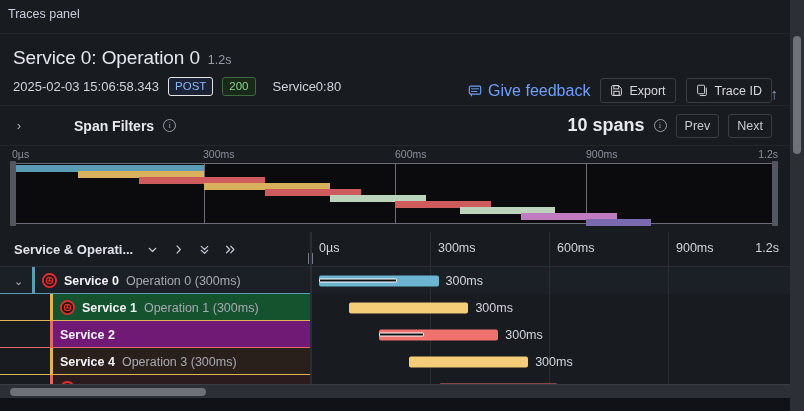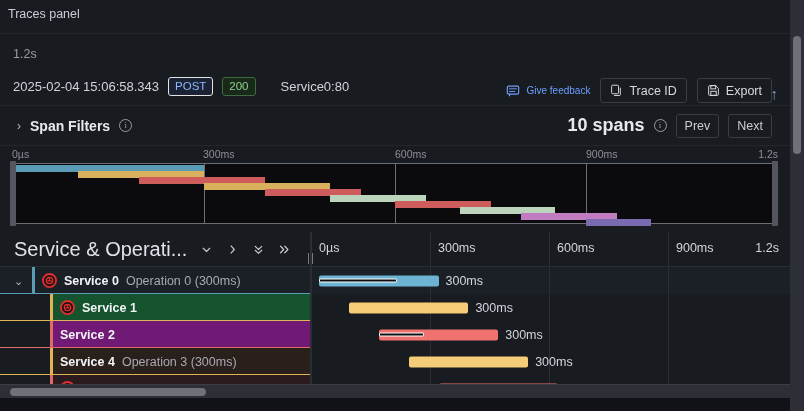--- a/index.html
+++ b/index.html
@@ -23,42 +23,42 @@
   .trace-header { position: absolute; left: 0; top: 34px; width: 790px; height: 69px; background: #181b1f; }
   .trace-title { position: absolute; left: 13px; top: 13px; display: flex; align-items: baseline; gap: 8px; }
   .trace-title .t-name { font-size: 19px; font-weight: 400; color: #e6e6ef; letter-spacing: -0.1px; }
   .trace-title .t-dur { font-size: 12.5px; color: #9a9aa6; }
 
   .trace-sub { position: absolute; left: 13px; top: 43px; display: flex; align-items: center; gap: 9px; }
   .trace-sub .ts-date { font-size: 13px; color: #d2d2dd; }
   .badge { font-size: 11.5px; padding: 1px 6px 2px; border-radius: 3px; line-height: 14px; }
   .badge.method { color: #8cb8ff; background: #1a2233; border: 1px solid #e5e5e5; }
   .badge.status { color: #8bd18b; background: #18291a; border: 1px solid #3e6b3e; }
-  .trace-sub .ts-host { font-size: 13px; color: #d2d2dd; margin-left: 16px; }
+  .trace-sub .ts-host { font-size: 13px; color: #d2d2dd; margin-left: 8px; }
 
   .header-actions { position: absolute; right: 18px; top: 44px; display: flex; align-items: center; gap: 10px; }
-  .feedback-link { display: flex; align-items: center; gap: 6px; color: #6e9fff; font-size: 10px; cursor: pointer; }
+  .feedback-link { display: flex; align-items: center; gap: 6px; color: #6e9fff; font-size: 16px; cursor: pointer; }
   .btn {
     display: flex; align-items: center; gap: 6px;
     height: 25px; padding: 0 9px;
     border: 1px solid #3a3d44; border-radius: 3px;
     background: #181b1f; color: #d8d9de; font-size: 12.5px; font-weight: 500;
     cursor: pointer; white-space: nowrap;
   }
   .icon { display: inline-flex; align-items: center; justify-content: center; }
 
   
   .filters-bar {
     position: absolute; left: 0; top: 105px; width: 790px; height: 41px;
     border-top: 1px solid #24262b; border-bottom: 1px solid #24262b;
     display: flex; align-items: center;
   }
   .filters-left { display: flex; align-items: center; gap: 9px; padding-left: 17px; }
   .chev-right { color: #b7b7c4; font-size: 12px; }
-  .filters-title { font-size: 14px; font-weight: bold; color: #e8e8f0; }
+  .filters-title { font-size: 14px; font-weight: bold; color: #e8e8f0; margin-left: 44px; }
   .info-circle {
     width: 13px; height: 13px; border-radius: 50%;
     border: 1px solid #9a9aa6; color: #9a9aa6;
     font-size: 9px; line-height: 11px; text-align: center; font-family: "Liberation Serif", serif;
   }
   .filters-right { margin-left: auto; display: flex; align-items: center; gap: 9px; padding-right: 18px; }
   .spans-count { font-size: 18px; font-weight: bold; color: #e8e8f0; }
   .btn-sm { height: 24px; padding: 0 8px; border: 1px solid #3a3d44; border-radius: 3px;
             background: #181b1f; color: #c9cad1; font-size: 12.5px; cursor: pointer; }
 
@@ -75,21 +75,21 @@
   .mm-handle { position: absolute; top: 15px; width: 6px; height: 65px; background: #55555f; border-radius: 1px; }
 
   
   .tbl-header {
     position: absolute; left: 0; top: 232px; width: 790px; height: 35px;
     background: #181b1f; border-bottom: 1px solid #2a2d33;
     display: flex; align-items: center;
   }
   .th-left { width: 311px; height: 100%; display: flex; align-items: center; gap: 13px; padding-left: 14px;
              border-right: 1px solid #2a2d33; position: relative; }
-  .th-title { font-size: 20px; color: #e1e1ea; white-space: nowrap; }
+  .th-title { font-size: 13px; color: #e1e1ea; white-space: nowrap; font-weight: bold; }
   .th-ic { color: #c6c6d2; font-size: 12px; cursor: pointer; display: inline-flex; }
   .col-resizer { position: absolute; right: -4px; bottom: 1px; width: 8px; height: 13px;
                  display: flex; gap: 2px; align-items: center; justify-content: center; cursor: col-resize; }
   .col-resizer i { display: block; width: 1.5px; height: 11px; background: #7a7a87; }
   .th-right { flex: 1; height: 100%; position: relative; }
   .th-tick { position: absolute; top: 9px; font-size: 12.5px; color: #d4d4de; }
   .th-gl { position: absolute; top: 0; bottom: 0; width: 1px; background: #2a2d33; }
 
   
   .rows { position: absolute; left: 0; top: 267px; width: 790px; height: 125px; overflow: hidden; background: #181b1f; }
@@ -126,58 +126,59 @@
 </head>
 <body>
 
 <div class="panel">
 
   <div class="panel-title">Traces panel</div>
   <div class="panel-divider"></div>
 
   <div class="trace-header">
     <div class="trace-title">
+      <span class="t-name">Service 0: Operation 0</span>
       <span class="t-dur">1.2s</span>
     </div>
     <div class="trace-sub">
-      <span class="ts-date">2025-02-04 15:06:58.343</span>
+      <span class="ts-date">2025-02-03 15:06:58.343</span>
       <span class="badge method">POST</span>
       <span class="badge status">200</span>
       <span class="ts-host">Service0:80</span>
     </div>
 
     <div class="header-actions">
       <div class="feedback-link">
         <span class="icon">
           <svg width="14" height="14" viewBox="0 0 16 16" fill="none" stroke="#6e9fff" stroke-width="1.3">
             <rect x="1.5" y="2.5" width="13" height="9" rx="1.5"></rect>
             <path d="M4 13.5 L4 11.5" stroke-linecap="round"></path>
             <path d="M4 5.5 H12 M4 8.5 H10" stroke-width="1.1" stroke-linecap="round"></path>
           </svg>
         </span>
         <span>Give feedback</span>
       </div>
       <button class="btn">
         <span class="icon">
           <svg width="13" height="13" viewBox="0 0 16 16" fill="none" stroke="#d8d9de" stroke-width="1.2">
-            <rect x="2" y="1.5" width="8.5" height="10.5" rx="1.2"></rect>
-            <path d="M5 14.2 h6.5 a1.2 1.2 0 0 0 1.2-1.2 V4.5"></path>
+            <path d="M2 3.2 a1.2 1.2 0 0 1 1.2-1.2 H10.5 L14 5.5 V12.8 a1.2 1.2 0 0 1 -1.2 1.2 H3.2 A1.2 1.2 0 0 1 2 12.8 Z"></path>
+            <rect x="4.7" y="2" width="6" height="4"></rect>
+            <rect x="4.7" y="9" width="6.6" height="5"></rect>
           </svg>
         </span>
-        <span>Trace ID</span>
+        <span>Export</span>
       </button>
       <button class="btn">
         <span class="icon">
           <svg width="13" height="13" viewBox="0 0 16 16" fill="none" stroke="#d8d9de" stroke-width="1.2">
-            <path d="M2 3.2 a1.2 1.2 0 0 1 1.2-1.2 H10.5 L14 5.5 V12.8 a1.2 1.2 0 0 1 -1.2 1.2 H3.2 A1.2 1.2 0 0 1 2 12.8 Z"></path>
-            <rect x="4.7" y="2" width="6" height="4"></rect>
-            <rect x="4.7" y="9" width="6.6" height="5"></rect>
+            <rect x="2" y="1.5" width="8.5" height="10.5" rx="1.2"></rect>
+            <path d="M5 14.2 h6.5 a1.2 1.2 0 0 0 1.2-1.2 V4.5"></path>
           </svg>
         </span>
-        <span>Export</span>
+        <span>Trace ID</span>
       </button>
     </div>
   </div>
 
   <div class="filters-bar">
     <div class="filters-left">
       <span class="chev-right">›</span>
       <span class="filters-title">Span Filters</span>
       <span class="info-circle">i</span>
     </div>
@@ -293,20 +294,21 @@
           <div class="row-indent" style="width:50px"></div>
           <div class="row-accent" style="background:#e0b357"></div>
           <div class="row-content" style="background:#14532d">
             <span class="err-icon"><svg width="15" height="15" viewBox="0 0 16 16">
                 <circle cx="8" cy="8" r="7" fill="#1b1012" stroke="#e02f2f" stroke-width="2"></circle>
                 <circle cx="8" cy="8" r="3.4" fill="none" stroke="#e02f2f" stroke-width="1.4"></circle>
                 <path d="M8 5.6 V8.2" stroke="#e02f2f" stroke-width="1.3" stroke-linecap="round"></path>
                 <path d="M6.2 8.4 H9.8" stroke="#e02f2f" stroke-width="1.2" stroke-linecap="round"></path>
               </svg></span>
             <span class="svc-name">Service 1</span>
+            <span class="op-name">Operation 1 (300ms)</span>
           </div>
           <div class="row-underline" style="background:#e0b357"></div>
         </div>
         <div class="row-track">
           <div class="track-gl" style="left:0px"></div>
           <div class="track-gl" style="left:119px"></div>
           <div class="track-gl" style="left:238px"></div>
           <div class="track-gl" style="left:357px"></div>
           <div class="span-bar" style="left:37.875px;width:119.5px;background:#f5cc77"></div>
           <span class="span-dur" style="left:164.375px">300ms</span>

